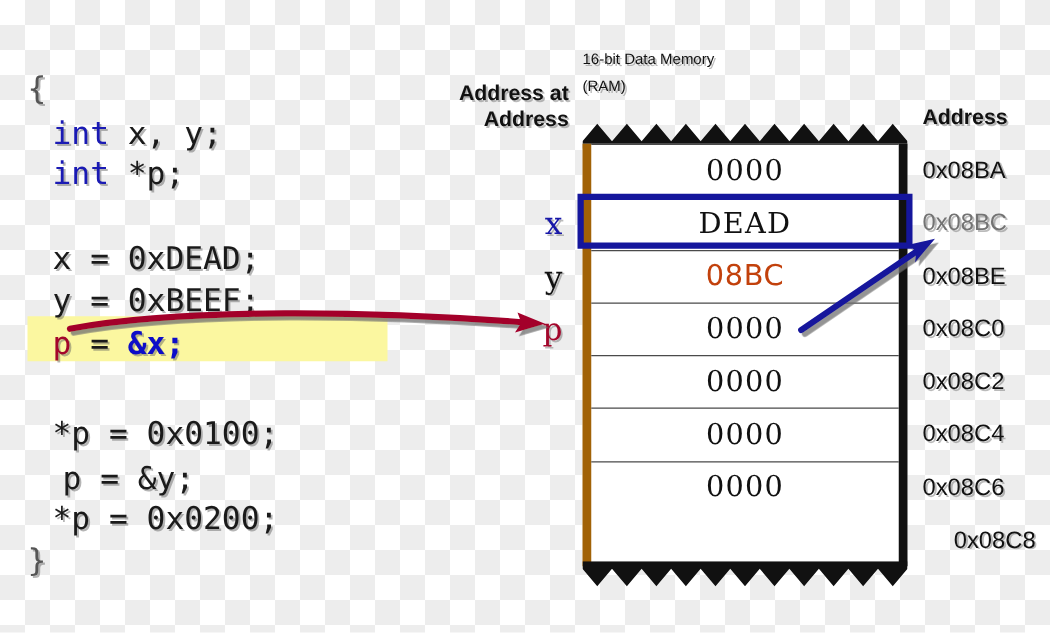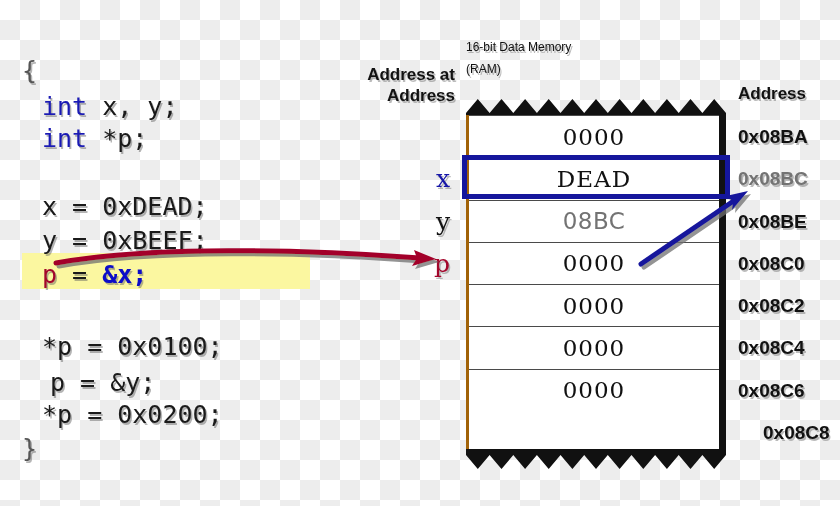--- a/index.html
+++ b/index.html
@@ -56,53 +56,53 @@
     font-weight:bold;font-size:17px;color:#111;
     text-shadow:1.5px 1.5px 0.5px rgba(120,120,120,0.5);
   }
 
   #ram-block{position:absolute;left:466px;top:95px;width:260px;height:378px;}
   #zig-top{position:absolute;left:0;top:0;width:260px;height:24px;}
   #zig-bottom{position:absolute;left:0;bottom:0;width:260px;height:24px;}
   #ram-body{
     position:absolute;left:0;top:20px;width:260px;height:338px;
     box-sizing:border-box;
-    border-left:3px solid #a16207;border-right:7px solid #111;
+    border-left:7px solid #a16207;border-right:7px solid #111;
     background:#fff;
   }
   .mem-row{
     position:relative;height:42.25px;box-sizing:border-box;
     border-top:1.5px solid #4a4a4a;
     display:flex;align-items:center;justify-content:center;
     font-family:"DejaVu Serif","Liberation Serif",serif;
     font-size:23px;color:#111;letter-spacing:1px;
   }
   .mem-row.first{border-top:1.5px solid #4a4a4a;}
   .mem-row .val{position:relative;z-index:2;}
   .mem-row .val.red{
-    color:#737373;font-family:"DejaVu Sans","Liberation Sans",sans-serif;
+    color:#c2410c;font-family:"DejaVu Sans","Liberation Sans",sans-serif;
     font-size:23px;letter-spacing:0.5px;
   }
   #selection-box{
     position:absolute;left:462px;top:155px;width:268px;height:44px;
     border:5px solid #15169c;box-sizing:border-box;
     background:transparent;z-index:5;pointer-events:none;
   }
 
   .var-label{
     position:absolute;width:60px;text-align:right;
     font-family:"DejaVu Serif","Liberation Serif",serif;
     font-size:25px;color:#111;
     text-shadow:1.5px 1.5px 0.5px rgba(120,120,120,0.5);
   }
   .var-label.blue{color:#1717a8;}
   .var-label.red{color:#a3062b;}
 
   .addr-label{
-    position:absolute;left:738px;font-weight:bold;font-size:19px;color:#111;
+    position:absolute;left:738px;font-weight:normal;font-size:19px;color:#111;
     text-shadow:1.5px 1.5px 0.5px rgba(120,120,120,0.5);
   }
   .addr-label.blue{color:#737373;}
 </style>
 </head>
 <body>
 
 <div class="stage">
 
   <div id="code-highlight" style="background: rgb(251, 247, 160);"></div>

